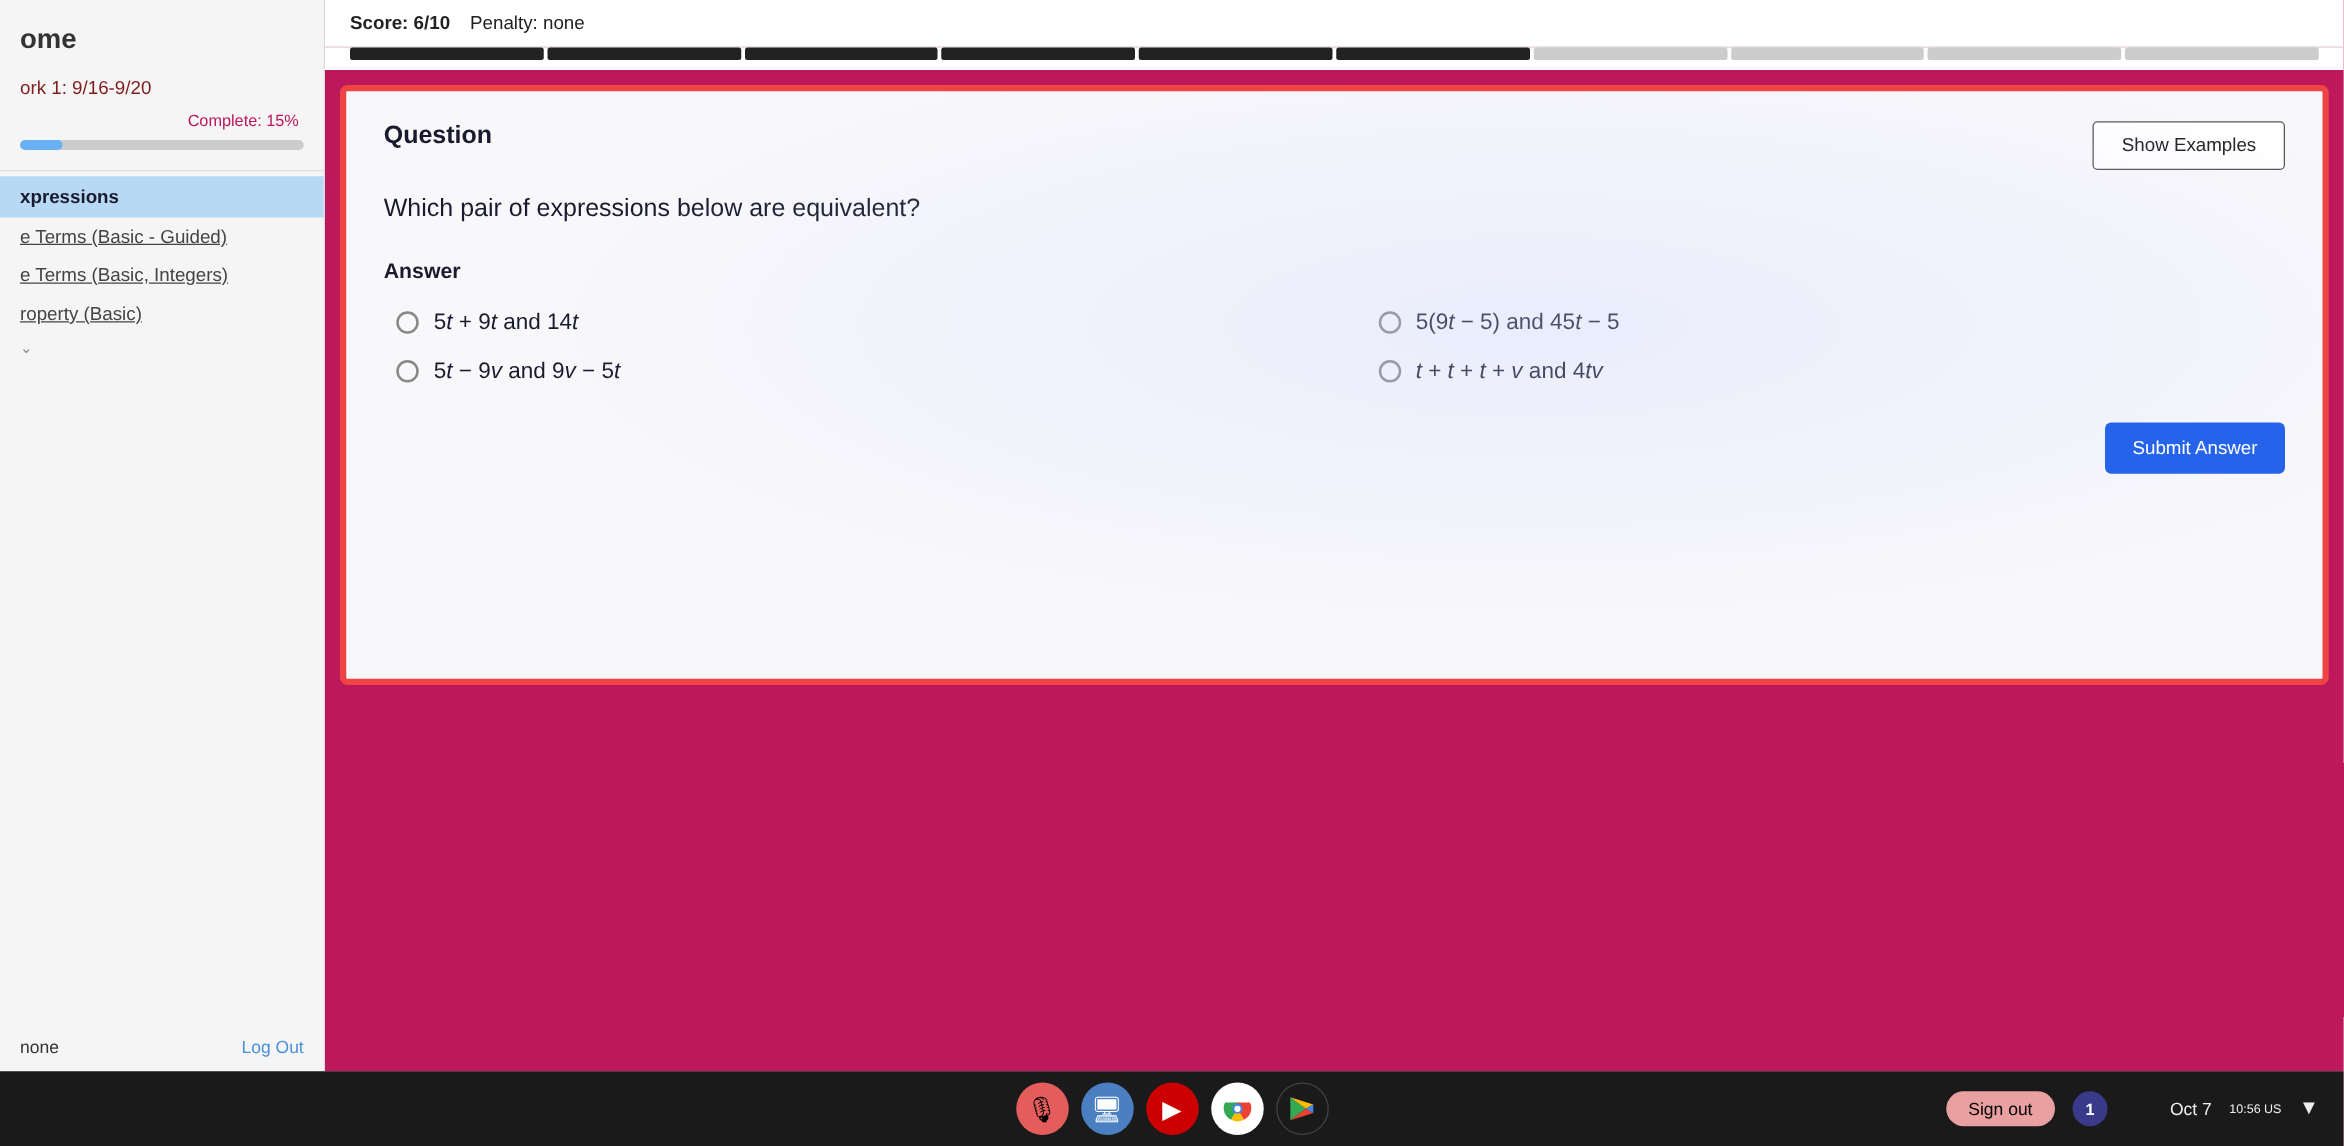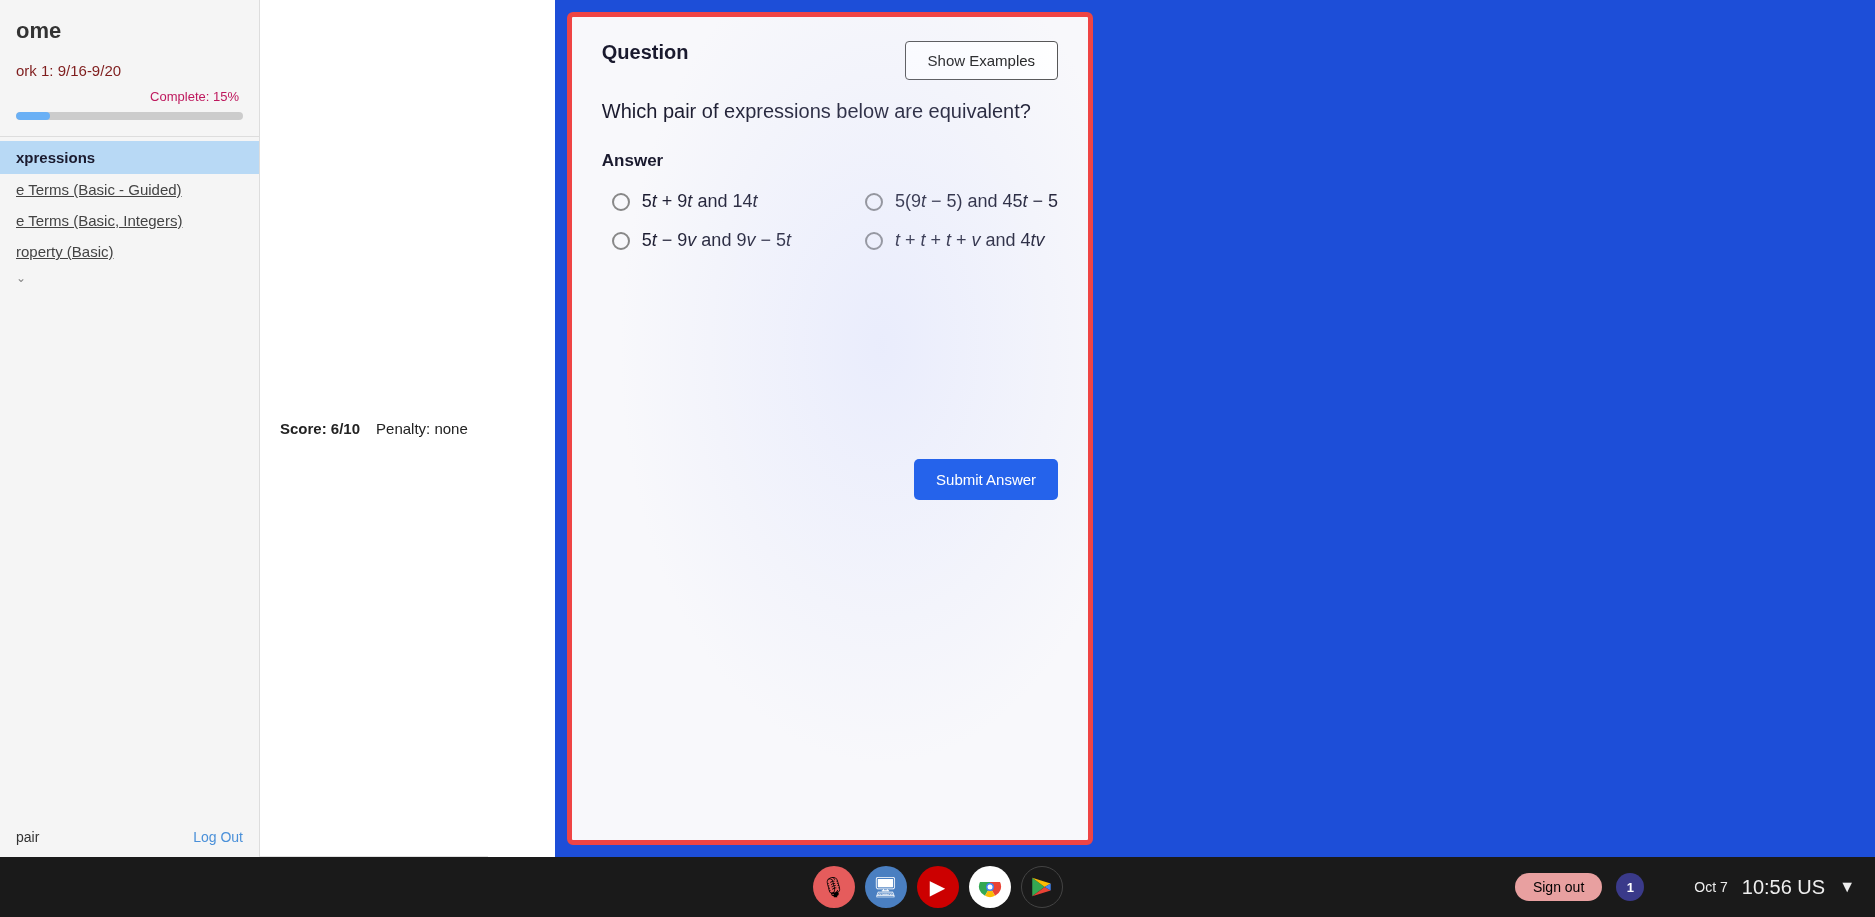--- a/index.html
+++ b/index.html
@@ -111,22 +111,22 @@
     .sidebar-chevron {
       font-size: 12px;
       color: #888;
       padding: 4px 16px;
     }
 
     
     .content-area {
       flex: 1;
       display: flex;
-      flex-direction: row;
-      background: #1d4ed8;
+      flex-direction: column;
+      background: #be185d;
     }
 
     .score-text {
       font-size: 15px;
       font-weight: bold;
       color: #222;
     }
 
     .penalty-text {
       font-size: 15px;
@@ -297,21 +297,21 @@
     }
 
     .taskbar-date {
       color: #eee;
       font-size: 14px;
       margin-left: 36px;
     }
 
     .taskbar-time {
       color: #eee;
-      font-size: 20px;
+      font-size: 10px;
     }
 
     .taskbar-wifi {
       color: #eee;
       font-size: 16px;
     }
 
     
     .score-row {
       display: flex;
@@ -357,21 +357,21 @@
       <span>e Terms (Basic - Guided)</span>
     </div>
     <div class="sidebar-item">
       <span>e Terms (Basic, Integers)</span>
     </div>
     <div class="sidebar-item">
       <span>roperty (Basic)</span>
     </div>
     <div class="sidebar-chevron">⌄</div>
     <div class="sidebar-bottom">
-      <span class="sidebar-username">pair</span>
+      <span class="sidebar-username">none</span>
       <a class="sidebar-logout">Log Out</a>
     </div>
   </div>
 
   <div class="content-area">
 
     <div class="score-row">
       <span class="score-text">Score: 6/10</span>
       <span class="penalty-text">Penalty: none</span>
     </div>

